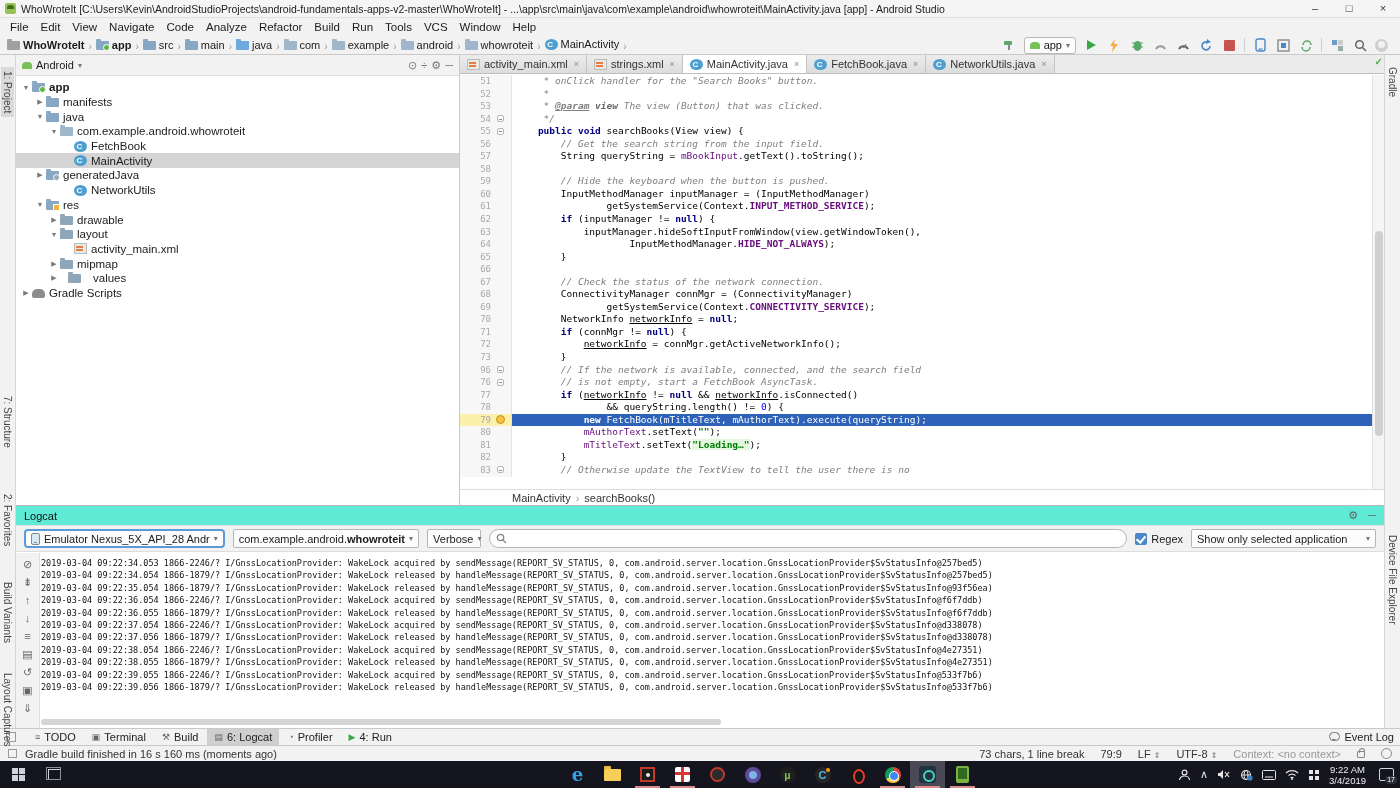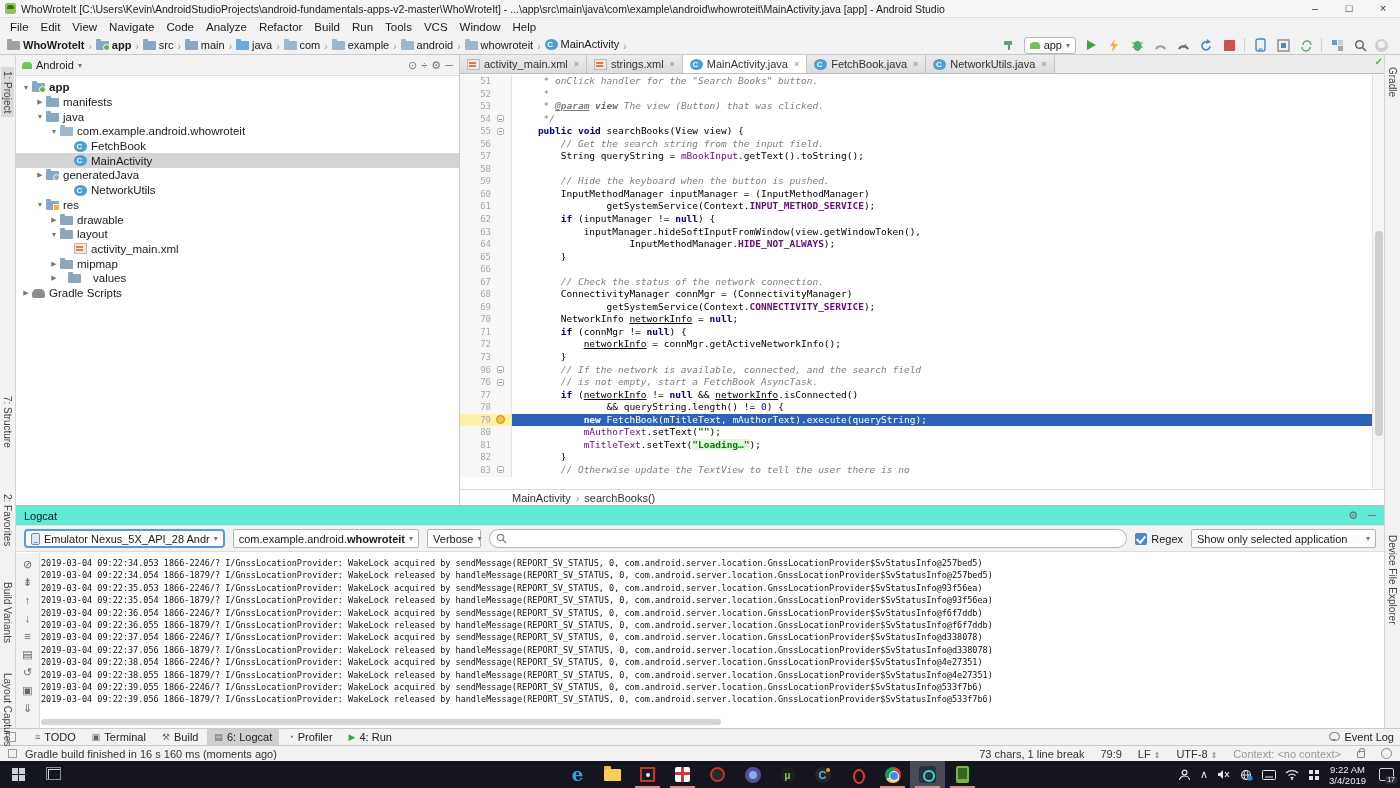--- a/index.html
+++ b/index.html
@@ -564,21 +564,20 @@
         <span class="lc-tool">↓</span>
         <span class="lc-tool">≡</span>
         <span class="lc-tool">▤</span>
         <span class="lc-tool">↺</span>
         <span class="lc-tool">▣</span>
         <span class="lc-tool">⇓</span>
       </div>
     <div id="logcat-lines">
         <div class="log-line">2019-03-04 09:22:34.053 1866-2246/? I/GnssLocationProvider: WakeLock acquired by sendMessage(REPORT_SV_STATUS, 0, com.android.server.location.GnssLocationProvider$SvStatusInfo@257bed5)</div>
         <div class="log-line">2019-03-04 09:22:34.054 1866-1879/? I/GnssLocationProvider: WakeLock released by handleMessage(REPORT_SV_STATUS, 0, com.android.server.location.GnssLocationProvider$SvStatusInfo@257bed5)</div>
-        <div class="log-line">2019-03-04 09:22:35.053 1866-2246/? I/GnssLocationProvider: WakeLock acquired by sendMessage(REPORT_SV_STATUS, 0, com.android.server.location.GnssLocationProvider$SvStatusInfo@93f56ea)</div>
         <div class="log-line">2019-03-04 09:22:35.054 1866-1879/? I/GnssLocationProvider: WakeLock released by handleMessage(REPORT_SV_STATUS, 0, com.android.server.location.GnssLocationProvider$SvStatusInfo@93f56ea)</div>
         <div class="log-line">2019-03-04 09:22:36.054 1866-2246/? I/GnssLocationProvider: WakeLock acquired by sendMessage(REPORT_SV_STATUS, 0, com.android.server.location.GnssLocationProvider$SvStatusInfo@f6f7ddb)</div>
         <div class="log-line">2019-03-04 09:22:36.055 1866-1879/? I/GnssLocationProvider: WakeLock released by handleMessage(REPORT_SV_STATUS, 0, com.android.server.location.GnssLocationProvider$SvStatusInfo@f6f7ddb)</div>
         <div class="log-line">2019-03-04 09:22:37.054 1866-2246/? I/GnssLocationProvider: WakeLock acquired by sendMessage(REPORT_SV_STATUS, 0, com.android.server.location.GnssLocationProvider$SvStatusInfo@d338078)</div>
         <div class="log-line">2019-03-04 09:22:37.056 1866-1879/? I/GnssLocationProvider: WakeLock released by handleMessage(REPORT_SV_STATUS, 0, com.android.server.location.GnssLocationProvider$SvStatusInfo@d338078)</div>
         <div class="log-line">2019-03-04 09:22:38.054 1866-2246/? I/GnssLocationProvider: WakeLock acquired by sendMessage(REPORT_SV_STATUS, 0, com.android.server.location.GnssLocationProvider$SvStatusInfo@4e27351)</div>
         <div class="log-line">2019-03-04 09:22:38.055 1866-1879/? I/GnssLocationProvider: WakeLock released by handleMessage(REPORT_SV_STATUS, 0, com.android.server.location.GnssLocationProvider$SvStatusInfo@4e27351)</div>
         <div class="log-line">2019-03-04 09:22:39.055 1866-2246/? I/GnssLocationProvider: WakeLock acquired by sendMessage(REPORT_SV_STATUS, 0, com.android.server.location.GnssLocationProvider$SvStatusInfo@533f7b6)</div>
         <div class="log-line">2019-03-04 09:22:39.056 1866-1879/? I/GnssLocationProvider: WakeLock released by handleMessage(REPORT_SV_STATUS, 0, com.android.server.location.GnssLocationProvider$SvStatusInfo@533f7b6)</div>
       </div>

